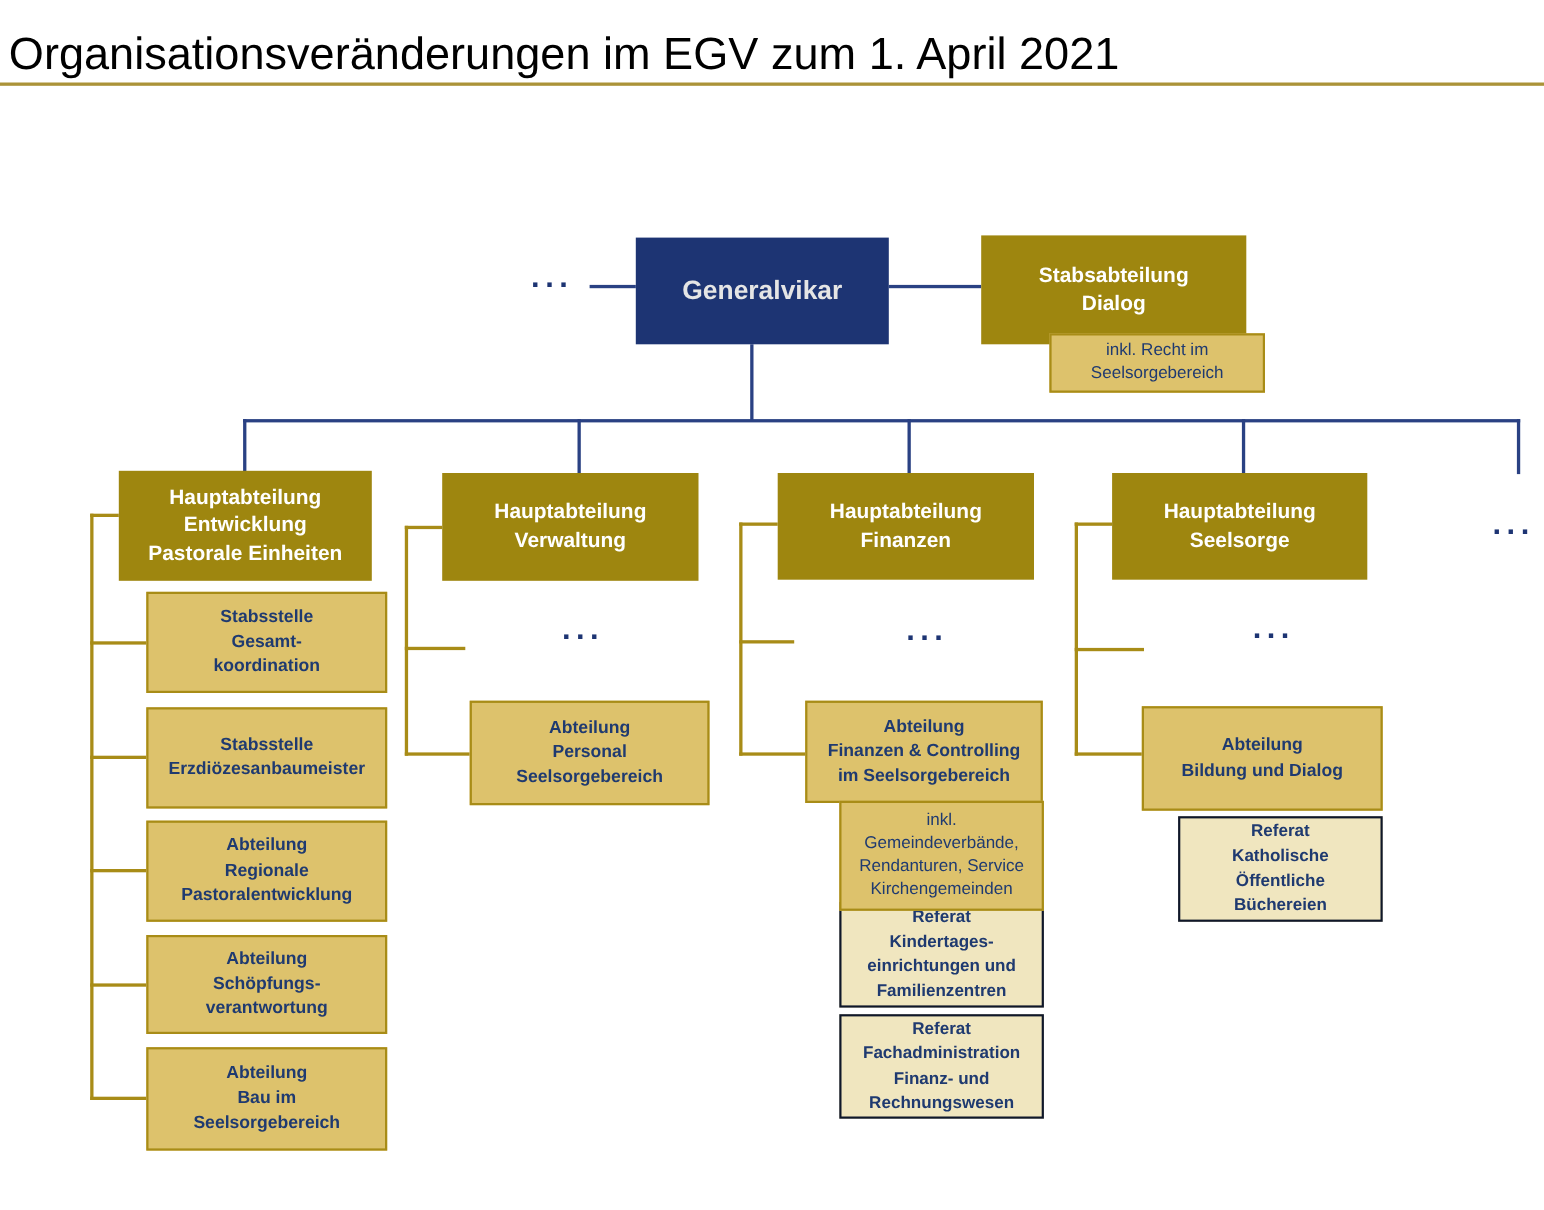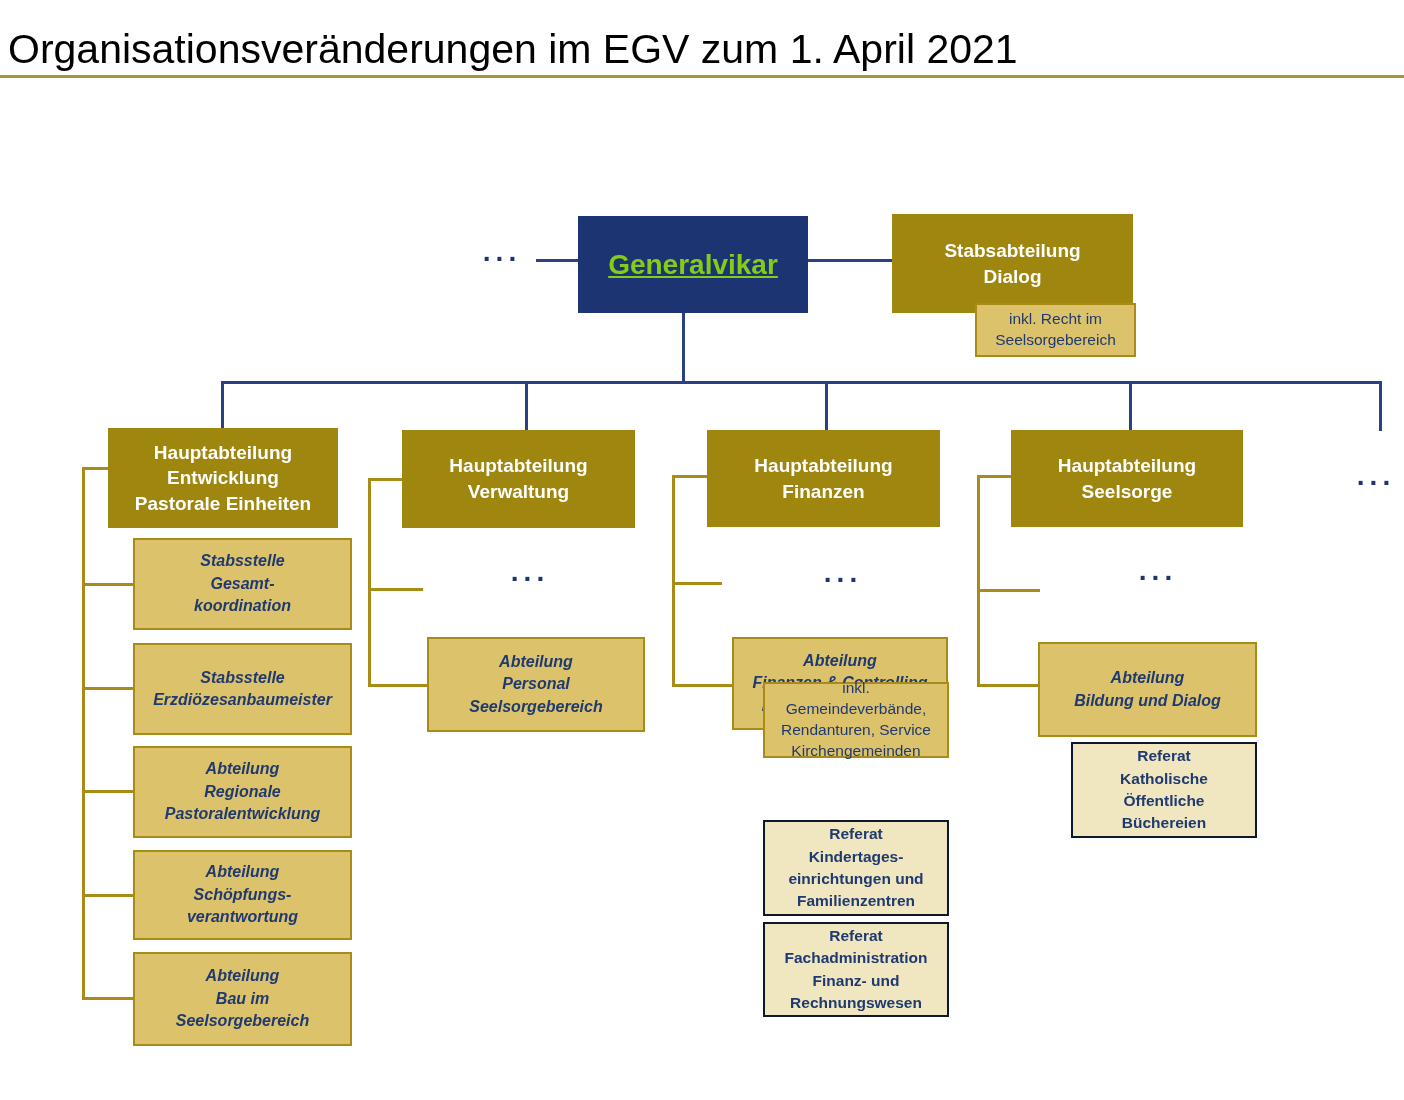--- a/index.html
+++ b/index.html
@@ -3,24 +3,24 @@
 <meta charset="utf-8">
 <style>
   html,body{margin:0;padding:0;background:#fff;}
   #stage{position:relative;width:1404px;height:1100px;background:#ffffff;overflow:hidden;
          font-family:"Liberation Sans", sans-serif;}
   .title{position:absolute;left:8px;top:26px;font-size:41px;color:#000;white-space:nowrap;}
   .rule{position:absolute;left:0;top:75px;width:1404px;height:3px;background:#ab9338;}
   .subtitle{position:absolute;left:8px;top:90px;font-size:23px;color:#7f7f7f;white-space:nowrap;}
   .box{position:absolute;display:flex;align-items:center;justify-content:center;
        text-align:center;white-space:pre-line;box-sizing:border-box;}
-  .navy-box{background:#1d3473;color:#84cc16;font-weight:bold;font-size:28px;text-decoration:underline;}
+  .navy-box{background:#1d3473;color:#e5e5e5;font-weight:bold;font-size:24px;}
   .gold-box{background:#9e860f;color:#ffffff;font-weight:bold;font-size:19px;line-height:1.35;}
   .tan-box{background:#ddc26c;border:2px solid #a88c17;color:#1f3a70;font-weight:bold;
-           font-size:16px;line-height:1.4;font-style:italic;}
+           font-size:16px;line-height:1.4;}
   .note-box{background:#ddc26c;border:2px solid #a88c17;color:#1f3a70;font-weight:normal;
            font-size:15.5px;line-height:1.35;z-index:2;}
   .cream-box{background:#f0e6bf;border:2px solid #0f172a;color:#1f3a70;font-weight:bold;
            font-size:15.5px;line-height:1.45;}
   .bline{position:absolute;background:#2a4183;}
   .gline{position:absolute;background:#a88c17;}
   .dots{position:absolute;color:#1d3473;font-weight:bold;font-size:28px;letter-spacing:5px;
         width:60px;text-align:center;}
 </style>
 </head>
@@ -38,21 +38,21 @@
   <div class="bline" style="left:221px;top:381px;width:3px;height:49px;"></div>
   <div class="bline" style="left:525px;top:381px;width:3px;height:51px;"></div>
   <div class="bline" style="left:825px;top:381px;width:3px;height:51px;"></div>
   <div class="bline" style="left:1129px;top:381px;width:3px;height:51px;"></div>
   <div class="bline" style="left:1379px;top:381px;width:3px;height:50px;"></div>
 
   <div class="dots" style="left:472px;top:236px;">...</div>
   <div class="box navy-box" style="left:578px;top:216px;width:230px;height:97px;">Generalvikar</div>
   <div class="box gold-box" style="left:892px;top:214px;width:241px;height:99px;">Stabsabteilung
 Dialog</div>
-  <div class="box note-box" style="left:975px;top:303px;width:161px;height:54px;">inkl. Recht im
+  <div class="box note-box" style="left:954px;top:303px;width:196px;height:54px;">inkl. Recht im
 Seelsorgebereich</div>
   <div class="dots" style="left:1346px;top:460px;">...</div>
 
   <div class="gline" style="left:82px;top:467px;width:26px;height:3px;"></div>
   <div class="gline" style="left:82px;top:467px;width:3px;height:533px;"></div>
   <div class="gline" style="left:82px;top:583px;width:51px;height:3px;"></div>
   <div class="gline" style="left:82px;top:687px;width:51px;height:3px;"></div>
   <div class="gline" style="left:82px;top:790px;width:51px;height:3px;"></div>
   <div class="gline" style="left:82px;top:894px;width:51px;height:3px;"></div>
   <div class="gline" style="left:82px;top:997px;width:51px;height:3px;"></div>
@@ -88,21 +88,21 @@
   <div class="gline" style="left:672px;top:475px;width:35px;height:3px;"></div>
   <div class="gline" style="left:672px;top:475px;width:3px;height:212px;"></div>
   <div class="gline" style="left:672px;top:582px;width:50px;height:3px;"></div>
   <div class="gline" style="left:672px;top:684px;width:60px;height:3px;"></div>
   <div class="box gold-box" style="left:707px;top:430px;width:233px;height:97px;">Hauptabteilung
 Finanzen</div>
   <div class="dots" style="left:813px;top:557px;">...</div>
   <div class="box tan-box" style="left:732px;top:637px;width:216px;height:93px;">Abteilung
 Finanzen &amp; Controlling
 im Seelsorgebereich</div>
-  <div class="box note-box" style="left:763px;top:682px;width:186px;height:76px;">inkl.
+  <div class="box note-box" style="left:763px;top:728px;width:186px;height:100px;">inkl.
 Gemeindeverbände,
 Rendanturen, Service
 Kirchengemeinden</div>
   <div class="box cream-box" style="left:763px;top:820px;width:186px;height:96px;">Referat
 Kindertages-
 einrichtungen und
 Familienzentren</div>
   <div class="box cream-box" style="left:763px;top:922px;width:186px;height:95px;">Referat
 Fachadministration
 Finanz- und

